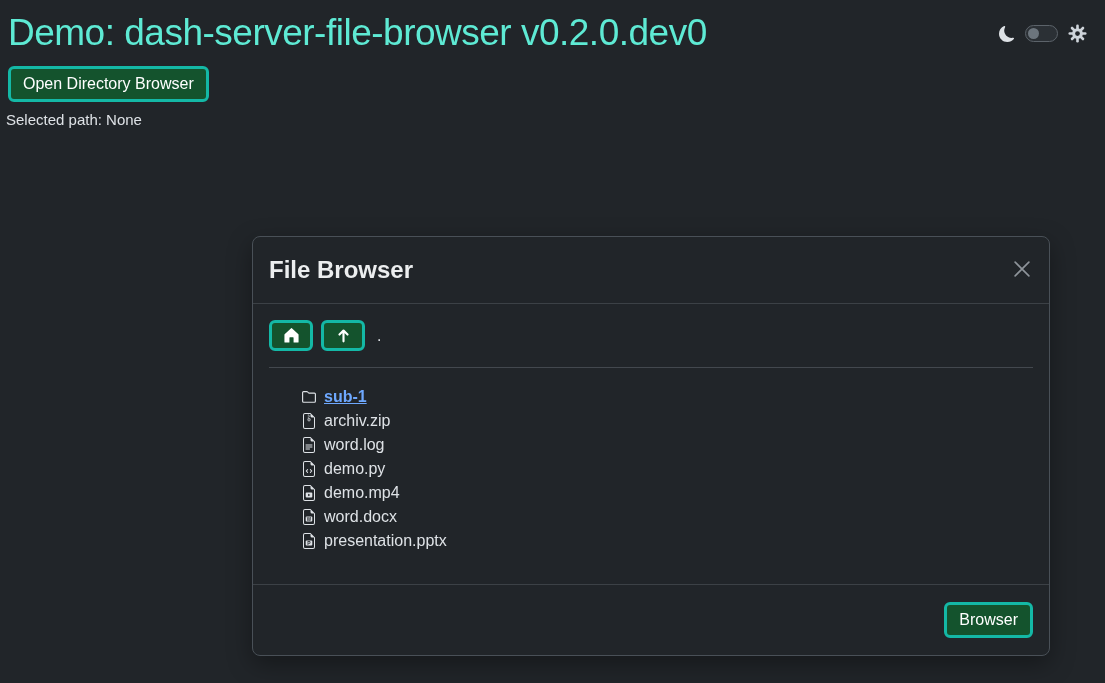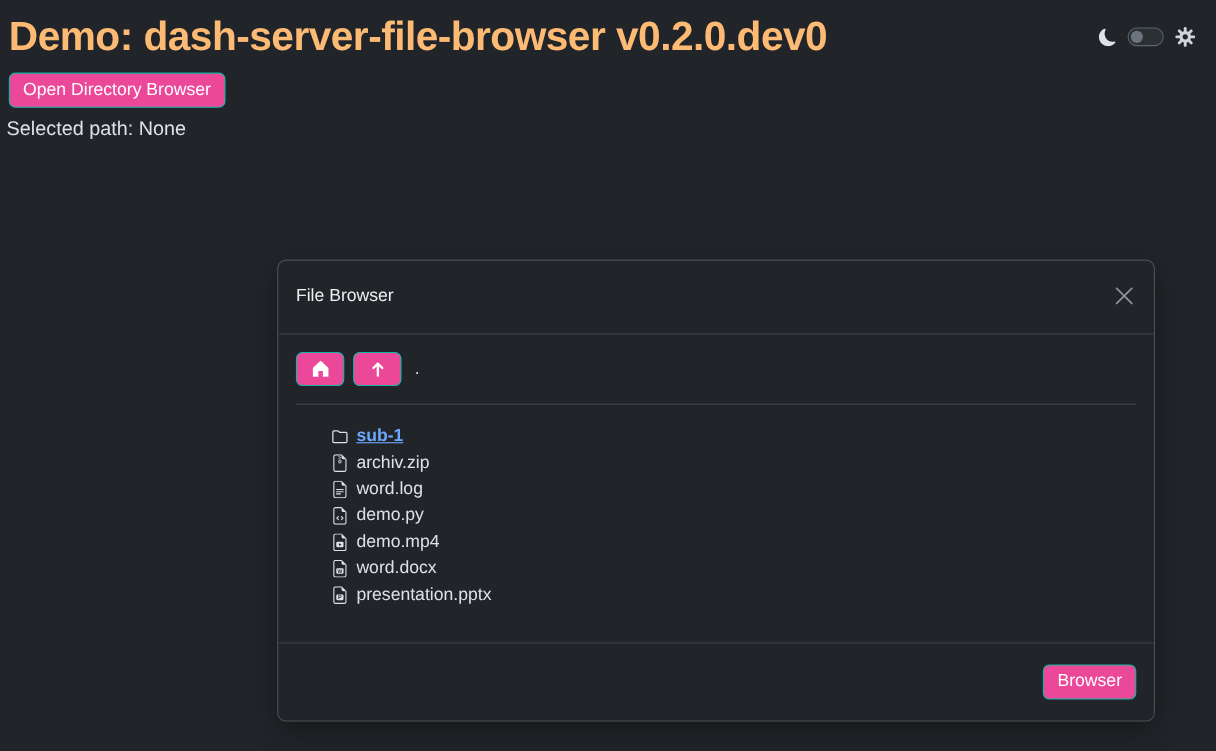--- a/index.html
+++ b/index.html
@@ -7,22 +7,22 @@
     width: 1105px; height: 683px;
     background: #212529;
     font-family: "Liberation Sans", "DejaVu Sans", sans-serif;
     color: #dee2e6;
     overflow: hidden;
     position: relative;
   }
   
   .page-title {
     font-size: 37px;
-    font-weight: 700;
-    color: #fdba74;
+    font-weight: 400;
+    color: #5eead4;
     margin: 12px 120px 0 8px;
     letter-spacing: -0.5px;
     white-space: nowrap;
   }
   .top-controls {
     position: absolute;
     top: 24px; right: 18px;
     display: flex; align-items: center; gap: 10px;
   }
   .moon { width: 16px; height: 16px; color: #dee2e6; }
@@ -35,47 +35,47 @@
     position: relative;
     cursor: pointer;
   }
   .switch .knob {
     position: absolute; left: 2px; top: 2px;
     width: 11px; height: 11px; border-radius: 50%;
     background: #6c757d;
   }
   .btn {
     display: inline-flex; align-items: center; justify-content: center;
-    background: #ec4899; color: #fff;
-    border: 1px solid #14b8a6; border-radius: 6px;
+    background: #14532d; color: #fff;
+    border: 3px solid #14b8a6; border-radius: 6px;
     font-size: 16px; font-family: inherit;
     padding: 6px 12px;
     cursor: pointer;
   }
   .open-btn { margin: 12px 0 0 8px; }
-  .selected-path { font-size: 18px; margin: 9px 0 0 6px; color: #dee2e6; }
+  .selected-path { font-size: 15px; margin: 9px 0 0 6px; color: #dee2e6; }
 
   
   .modal {
     position: absolute;
     left: 252px; top: 236px;
     width: 798px; height: 420px;
     background: #212529;
     border: 1px solid #495057;
     border-radius: 8px;
     display: flex; flex-direction: column;
     box-shadow: 0 8px 24px rgba(0,0,0,0.35);
   }
   .modal-header {
     flex: 0 0 67px;
     display: flex; align-items: center; justify-content: space-between;
     padding: 0 16px;
     border-bottom: 1px solid #3c4146;
   }
-  .modal-title { font-size: 16px; font-weight: 400; color: #eceeef; }
+  .modal-title { font-size: 24px; font-weight: 700; color: #eceeef; }
   .close-btn {
     background: none; border: none; cursor: pointer;
     width: 22px; height: 22px; color: #8e949a; padding: 0;
   }
   .close-btn svg { width: 20px; height: 20px; }
   .modal-body { flex: 1 1 auto; padding: 16px; overflow: hidden; }
   .toolbar { display: flex; align-items: center; gap: 8px; }
   .icon-btn { width: 44px; height: 31px; padding: 0; }
   .icon-btn svg { width: 17px; height: 17px; }
   .path-display { font-size: 16px; color: #dee2e6; margin-left: 4px; }

